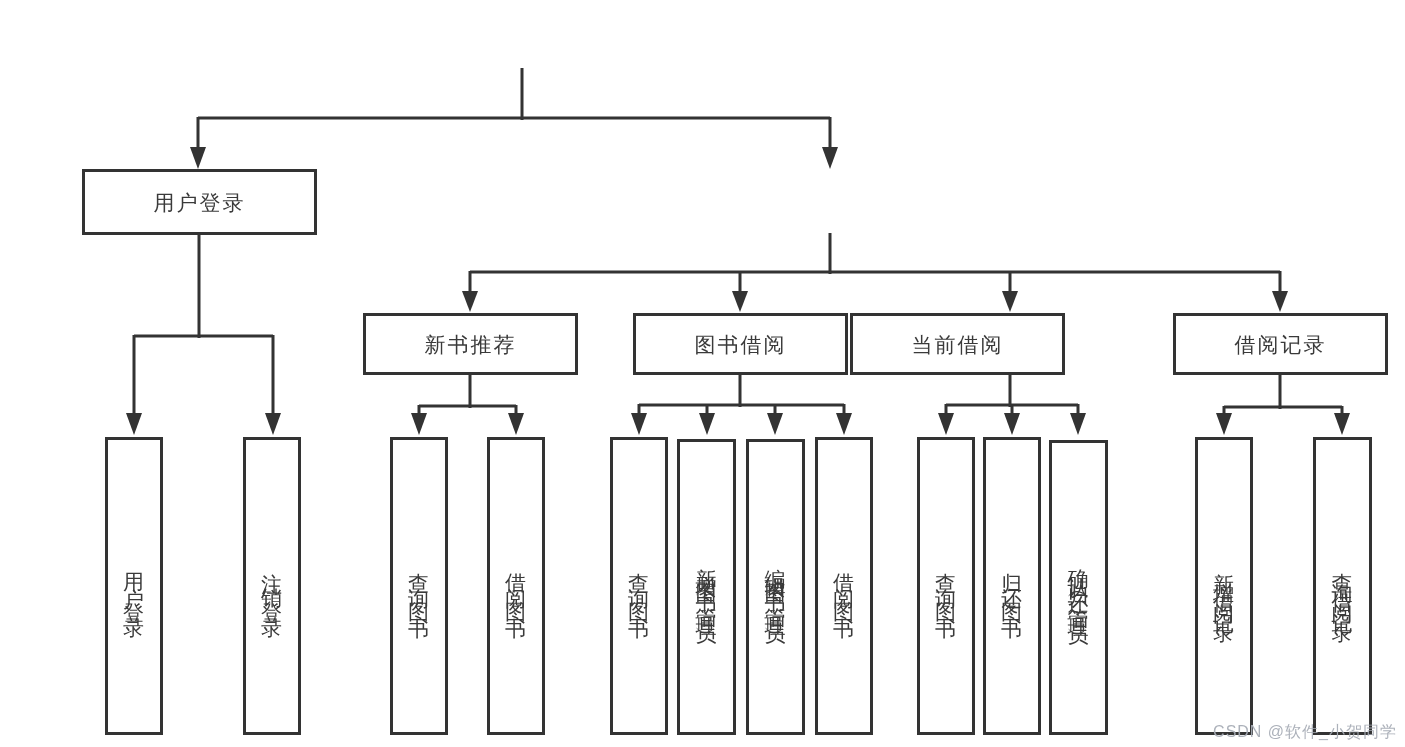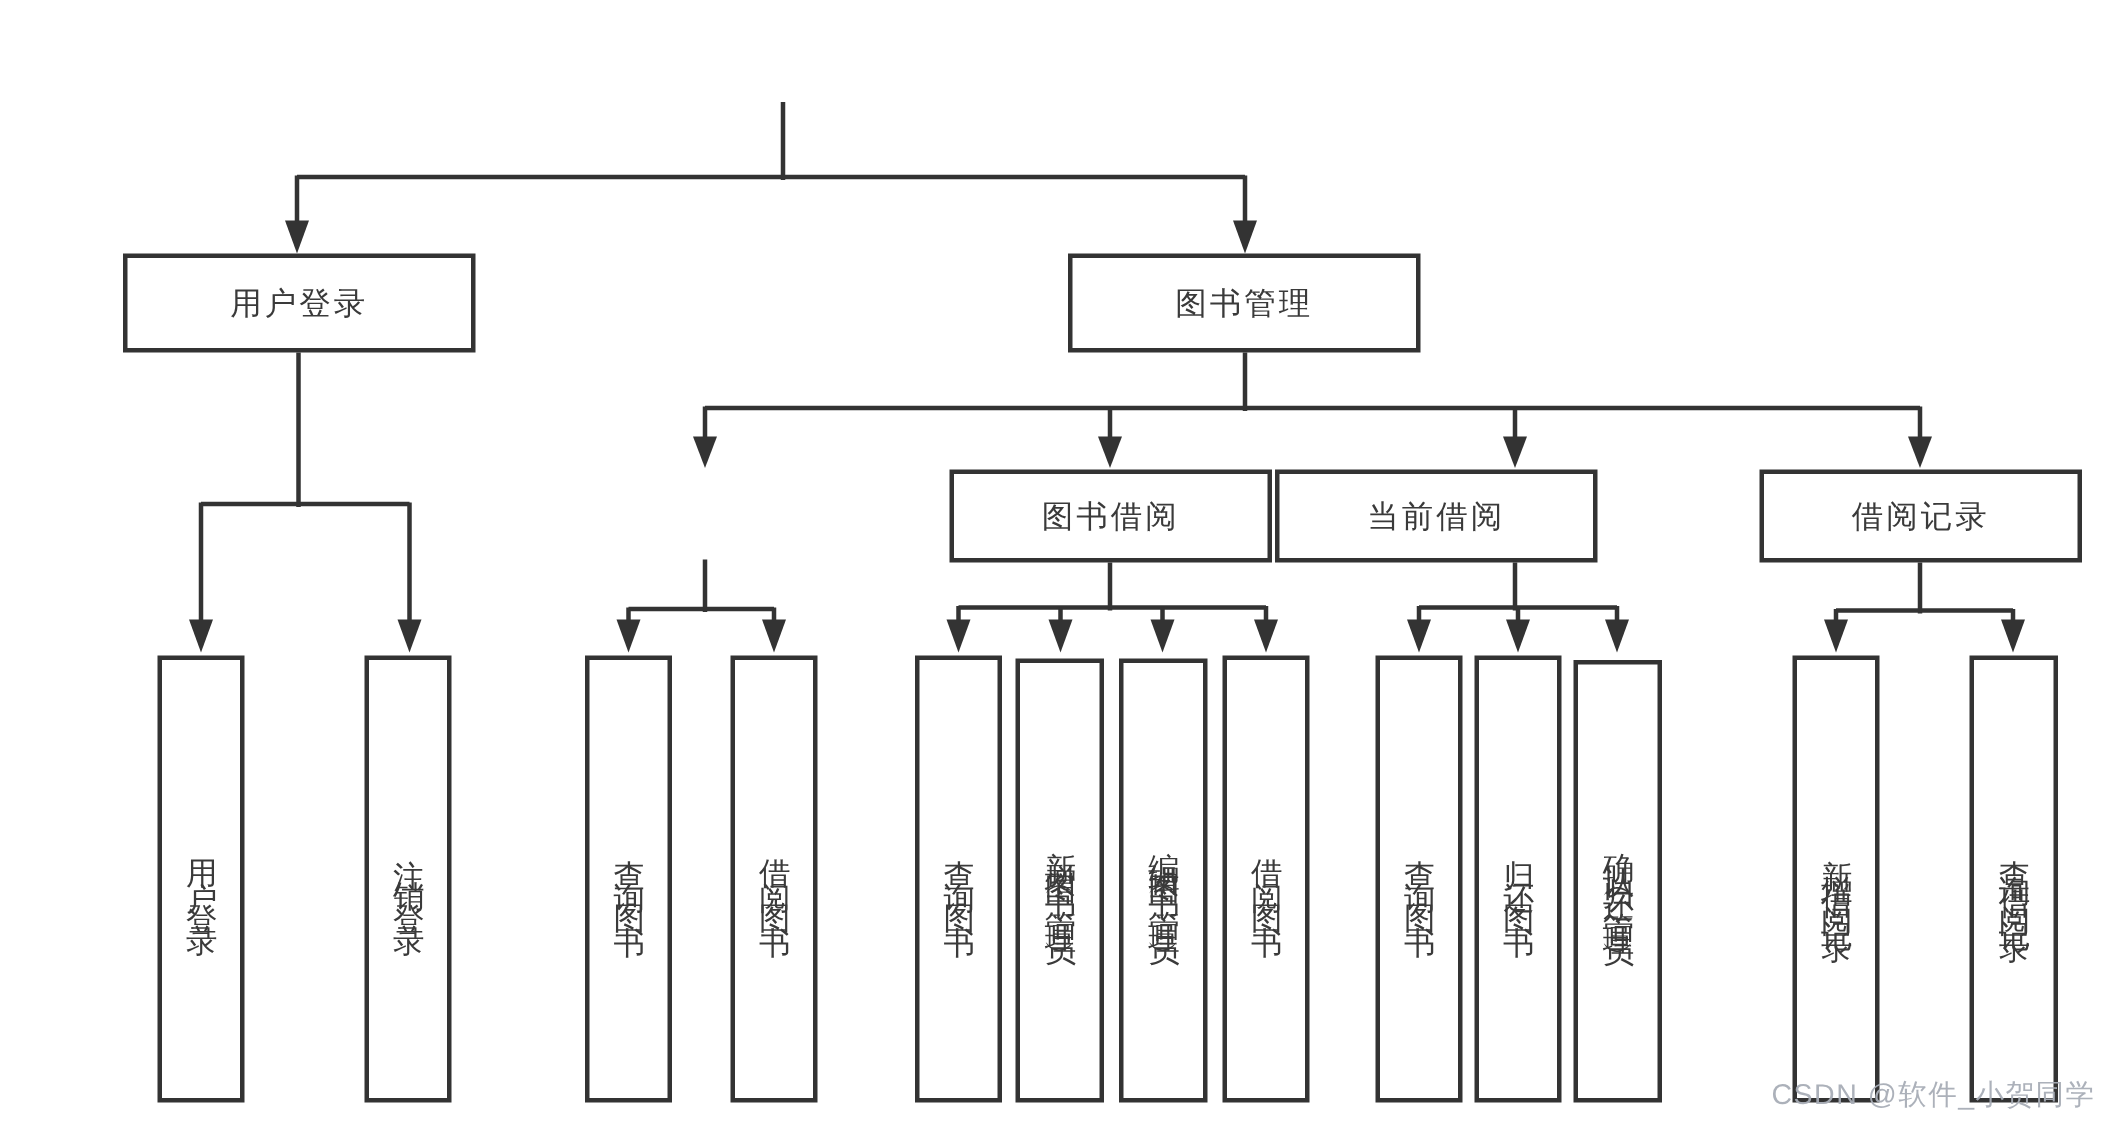--- a/index.html
+++ b/index.html
@@ -45,21 +45,21 @@
     color: #3a3a3a;
     white-space: nowrap;
   }
   .sp4 { letter-spacing: 15px; }
   .sp6 { letter-spacing: 10px; }
   .sp9 { letter-spacing: 8px; }
   #watermark {
     position: absolute;
     right: 8px;
     bottom: 4px;
-    font-size: 19px;
+    font-size: 16px;
     color: rgba(168, 173, 182, 0.95);
     letter-spacing: 1px;
     z-index: 5;
     white-space: nowrap;
   }
 </style>
 </head>
 <body>
 
 <div id="stage">
@@ -118,24 +118,24 @@
       <polygon points="1070,413 1086,413 1078,435"></polygon>
       <polygon points="1216,413 1232,413 1224,435"></polygon>
       <polygon points="1334,413 1350,413 1342,435"></polygon>
     </g>
   </svg>
 
 
   <div class="box" style="left:82px; top:169px; width:235px; height:66px">
     <span class="hlabel">用户登录</span>
   </div>
-  <div class="box" style="left:712px; top:169px; width:235px; height:66px">
-    <span class="hlabel">图书管理</span>
+
+  <div class="box" style="left:363px; top:313px; width:215px; height:62px">
+    <span class="hlabel">新书推荐</span>
   </div>
-
   <div class="box" style="left:633px; top:313px; width:215px; height:62px">
     <span class="hlabel">图书借阅</span>
   </div>
   <div class="box" style="left:850px; top:313px; width:215px; height:62px">
     <span class="hlabel">当前借阅</span>
   </div>
   <div class="box" style="left:1173px; top:313px; width:215px; height:62px">
     <span class="hlabel">借阅记录</span>
   </div>
 

